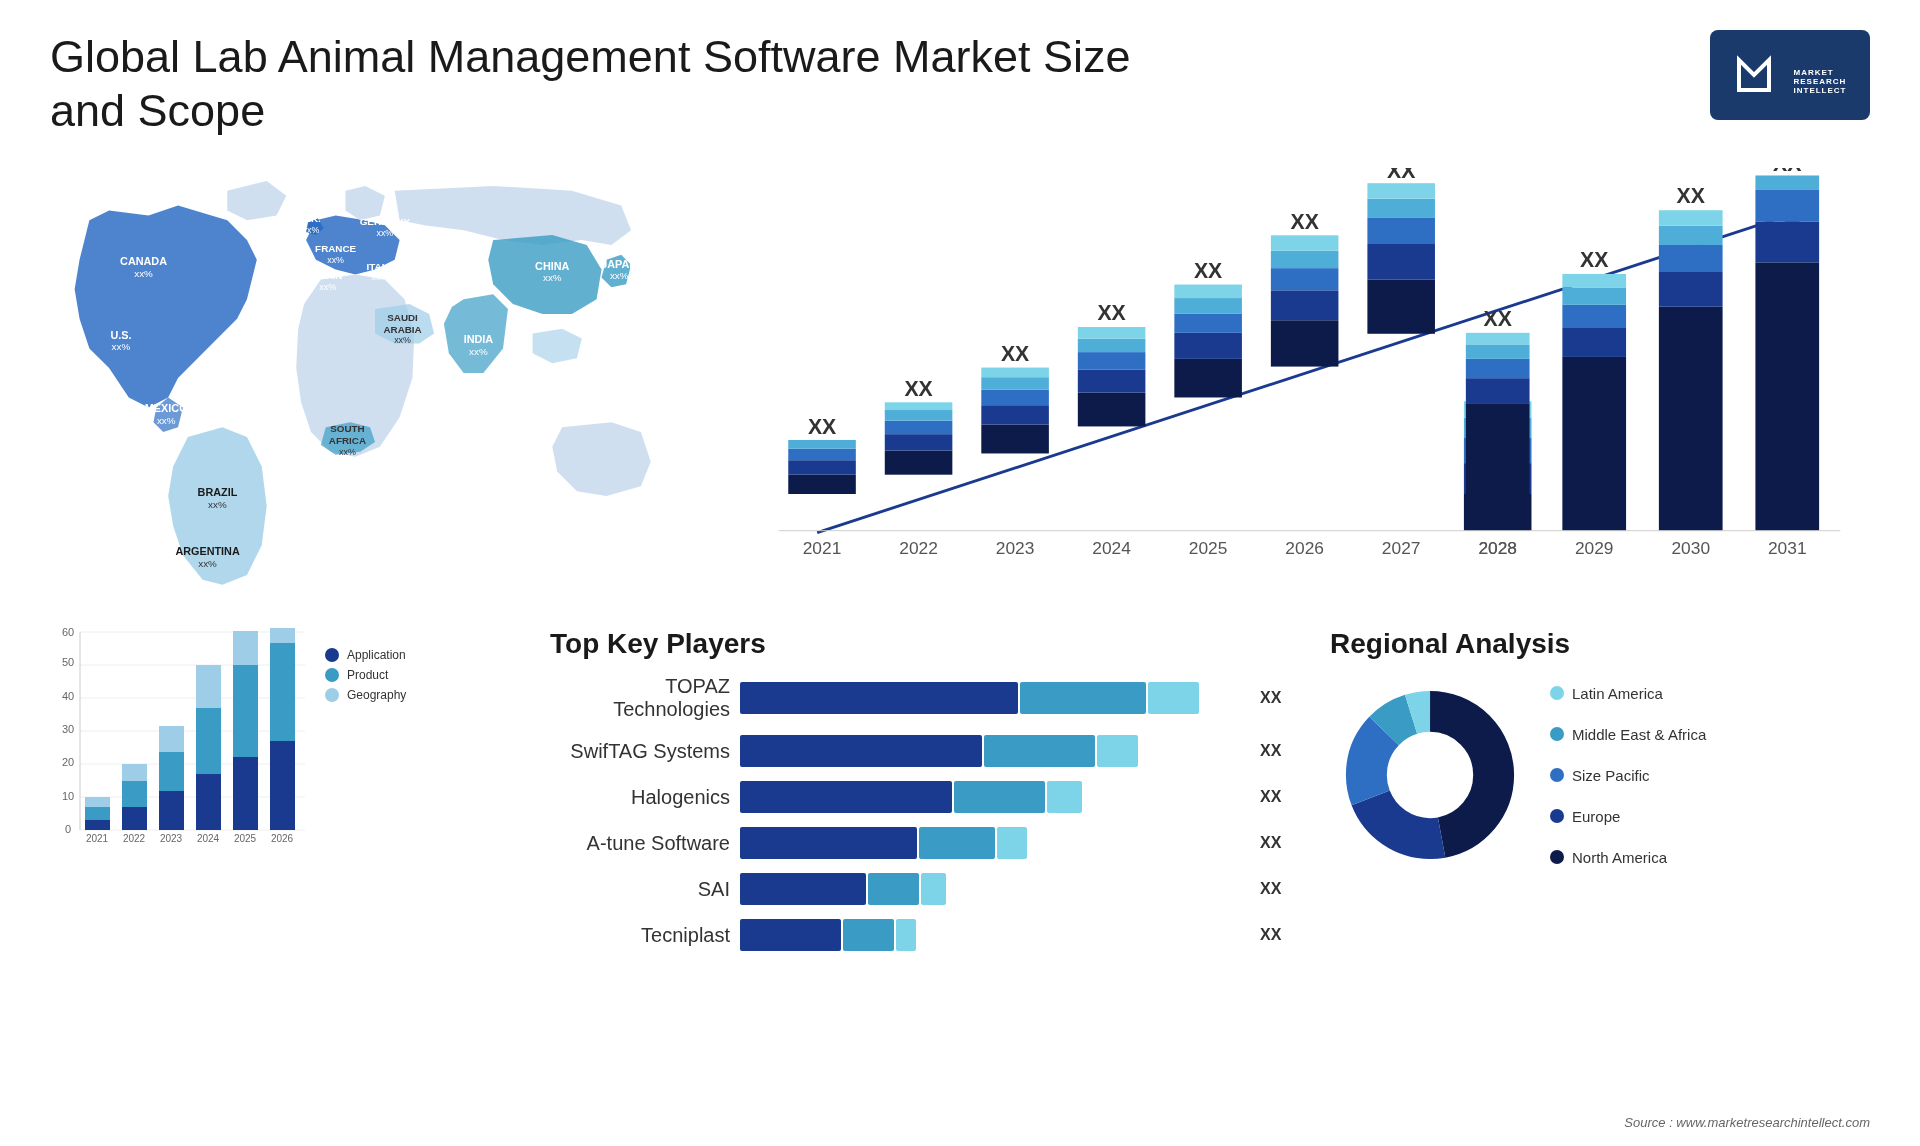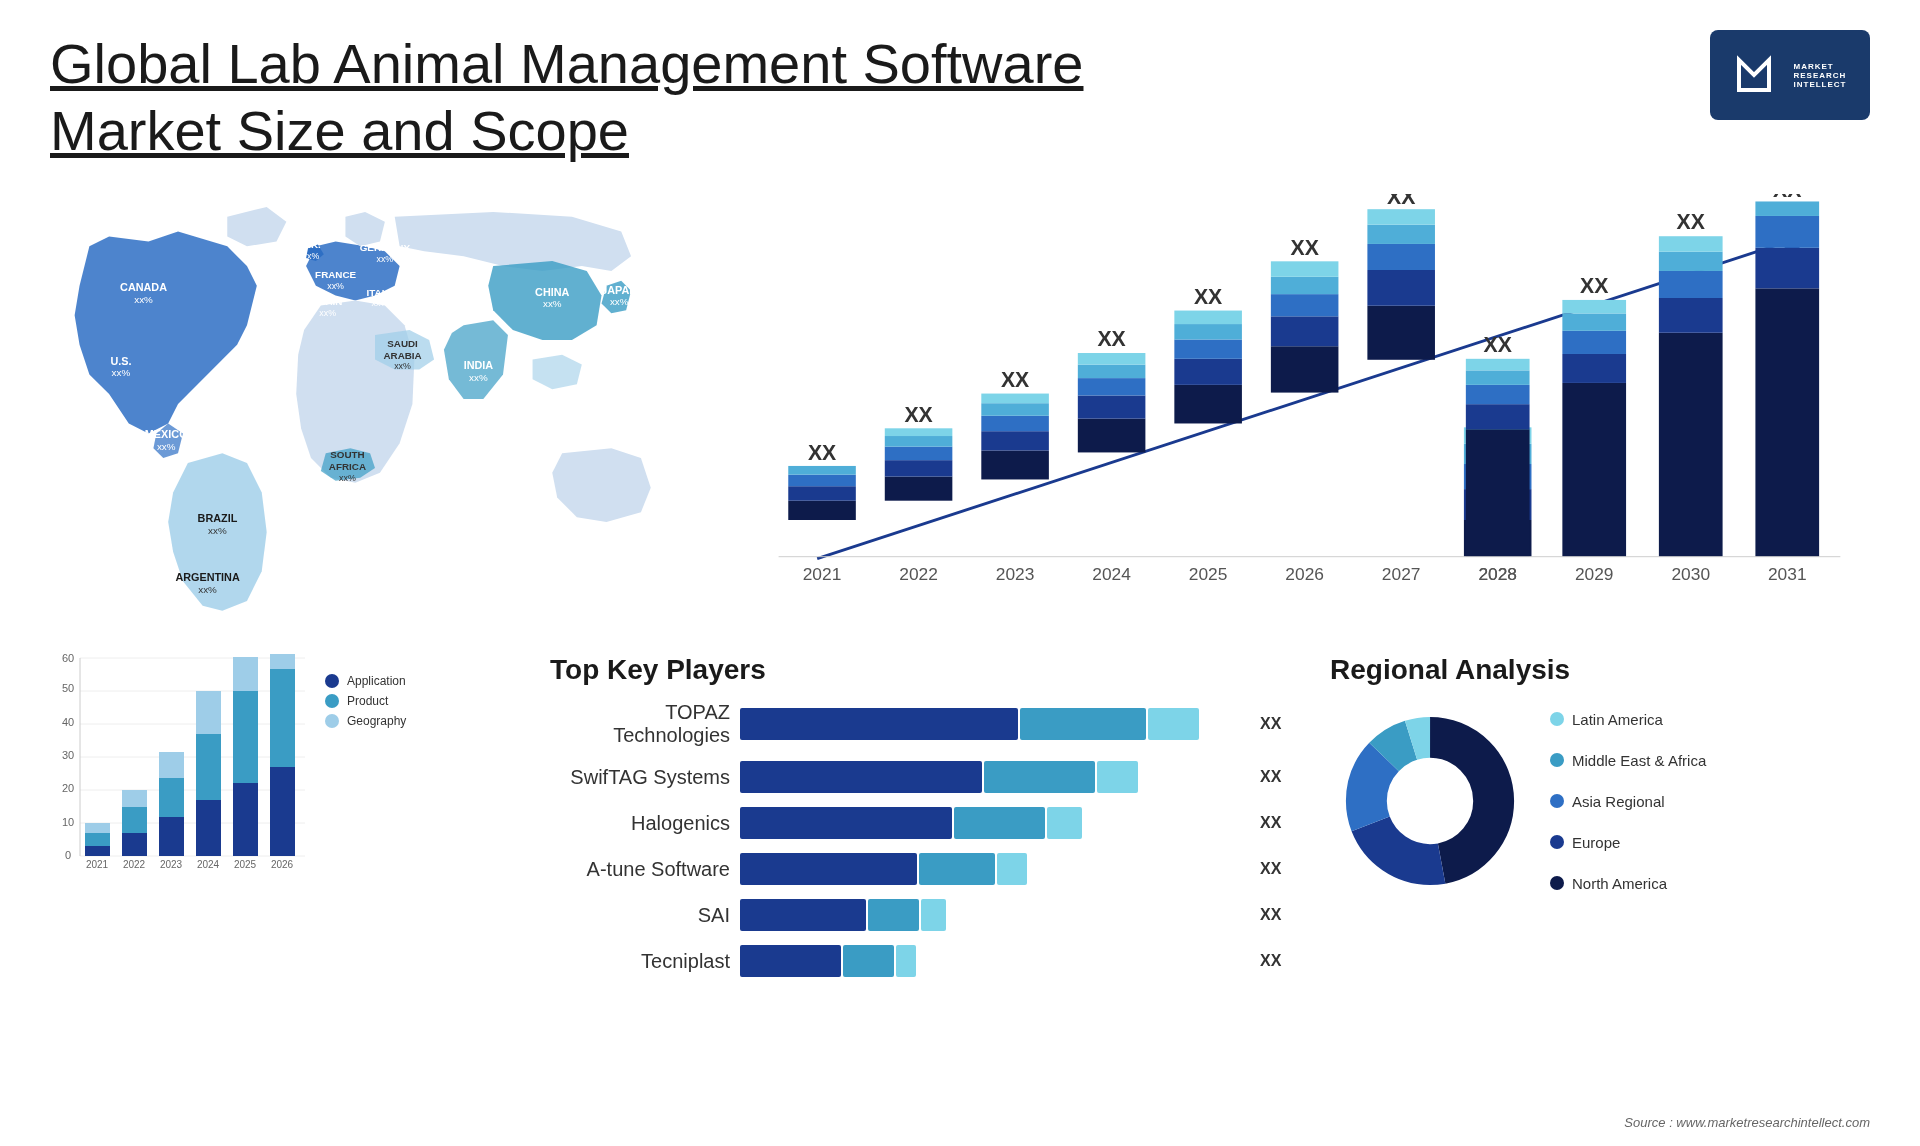--- a/index.html
+++ b/index.html
@@ -20,26 +20,25 @@
 
     
     .header {
       display: flex;
       justify-content: space-between;
       align-items: flex-start;
       margin-bottom: 20px;
     }
 
     .title {
-      font-size: 56px;
+      font-size: 45px;
       font-weight: 400;
       color: #1a1a1a;
       max-width: 1100px;
       line-height: 1.2;
-      text-decoration: underline;
     }
 
     .logo-container {
       display: flex;
       flex-direction: column;
       align-items: center;
     }
 
     .logo-box {
       width: 160px;
@@ -151,21 +150,21 @@
   </style>
 </head>
 <body>
 
 <div class="page-container">
 
   <div class="header">
     <h1 class="title">Global Lab Animal Management Software Market Size and Scope</h1>
     <div class="logo-container">
       <div class="logo-box">
-        <div style="display:flex;align-items:center;gap:20px">
+        <div style="display:flex;align-items:flex-end;gap:20px">
 
           <svg width="40" height="40" viewBox="0 0 40 40">
             <polygon points="5,35 5,5 20,20 35,5 35,35" fill="none" stroke="white" stroke-width="4"></polygon>
           </svg>
           <div style="display:flex;flex-direction:column">
             <span style="font-size:8px;color:white;font-weight:700;letter-spacing:1px">MARKET</span>
             <span style="font-size:8px;color:white;font-weight:700;letter-spacing:1px">RESEARCH</span>
             <span style="font-size:8px;color:white;font-weight:700;letter-spacing:1px">INTELLECT</span>
           </div>
         </div>
@@ -535,21 +534,21 @@
           <div class="legend-item">
             <div class="legend-dot" style="background:#7dd4e8"></div>
             <span>Latin America</span>
           </div>
           <div class="legend-item">
             <div class="legend-dot" style="background:#3a9cc4"></div>
             <span>Middle East &amp; Africa</span>
           </div>
           <div class="legend-item">
             <div class="legend-dot" style="background:#2e6fc4"></div>
-            <span>Asia Regional</span>
+            <span>Size Pacific</span>
           </div>
           <div class="legend-item">
             <div class="legend-dot" style="background:#1a3a8f"></div>
             <span>Europe</span>
           </div>
           <div class="legend-item">
             <div class="legend-dot" style="background:#0d1b4b"></div>
             <span>North America</span>
           </div>
         </div>

